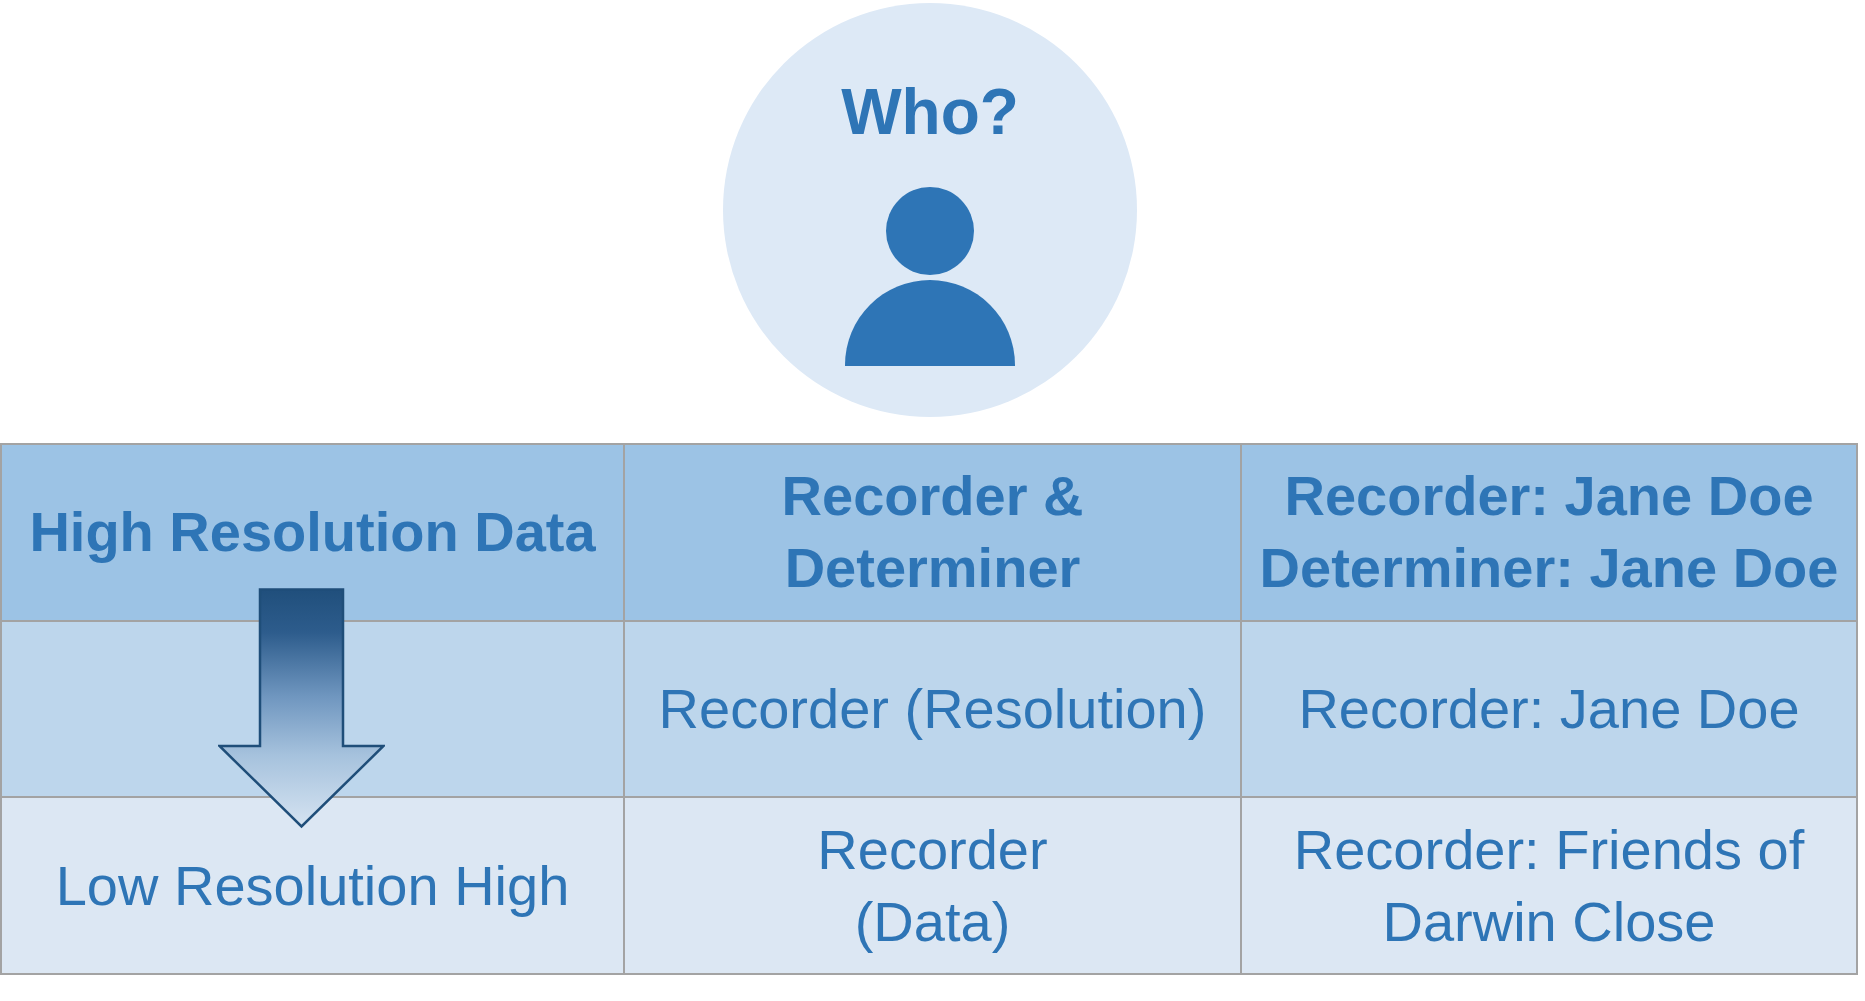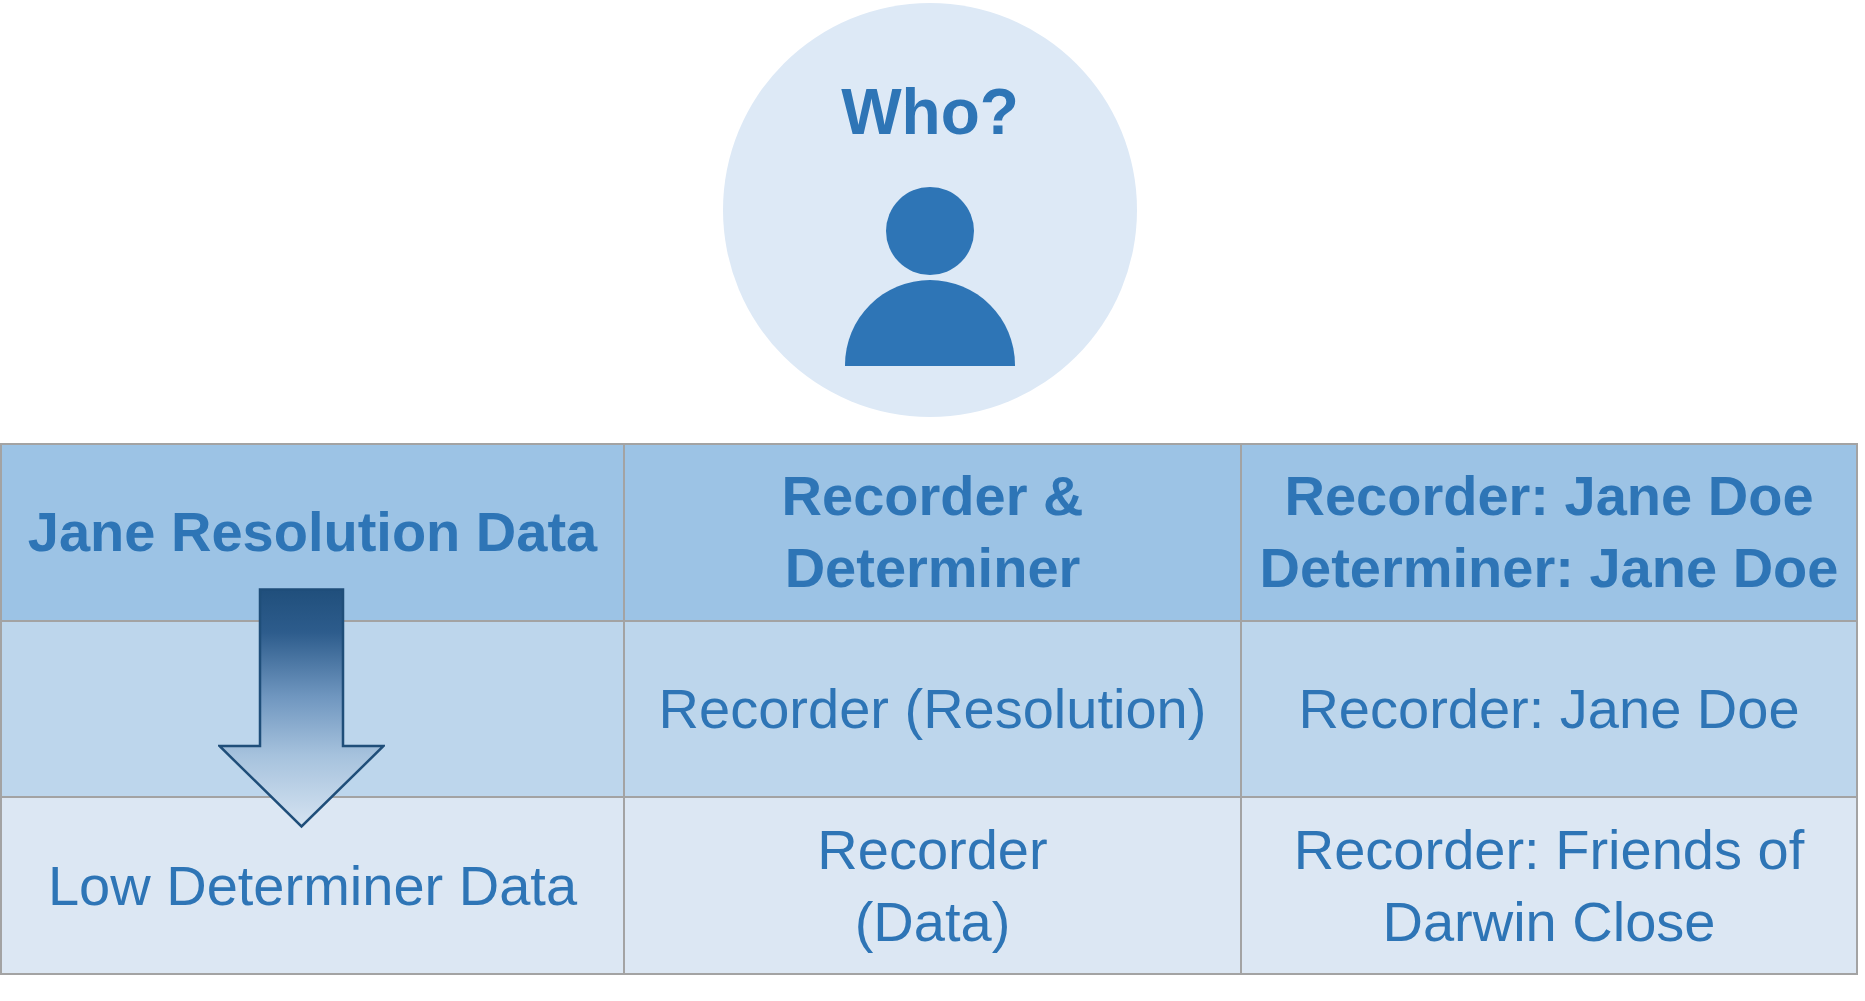--- a/index.html
+++ b/index.html
@@ -109,31 +109,31 @@
 
   <div class="who-circle">
     <div class="who-label">Who?</div>
     <div class="person-icon">
       <div class="person-head"></div>
       <div class="person-body"></div>
     </div>
   </div>
 
   <div class="res-table">
-    <div class="cell row-1">Jane Resolution Data</div>
+    <div class="cell row-1">High Resolution Data</div>
     <div class="cell row-1">Recorder &amp;
 Determiner</div>
     <div class="cell row-1">Recorder: Jane Doe
 Determiner: Jane Doe</div>
 
     <div class="cell row-2"></div>
     <div class="cell row-2">Recorder (Resolution)</div>
     <div class="cell row-2">Recorder: Jane Doe</div>
 
-    <div class="cell row-3">Low Determiner Data</div>
+    <div class="cell row-3">Low Resolution High</div>
     <div class="cell row-3">Recorder
 (Data)</div>
     <div class="cell row-3">Recorder: Friends of
 Darwin Close</div>
   </div>
 
   <svg class="down-arrow" width="167" height="241" viewBox="0 0 167 241">
     <defs>
       <linearGradient id="arrowGrad" x1="0" y1="0" x2="0" y2="1">
         <stop offset="0" class="s0"></stop>

